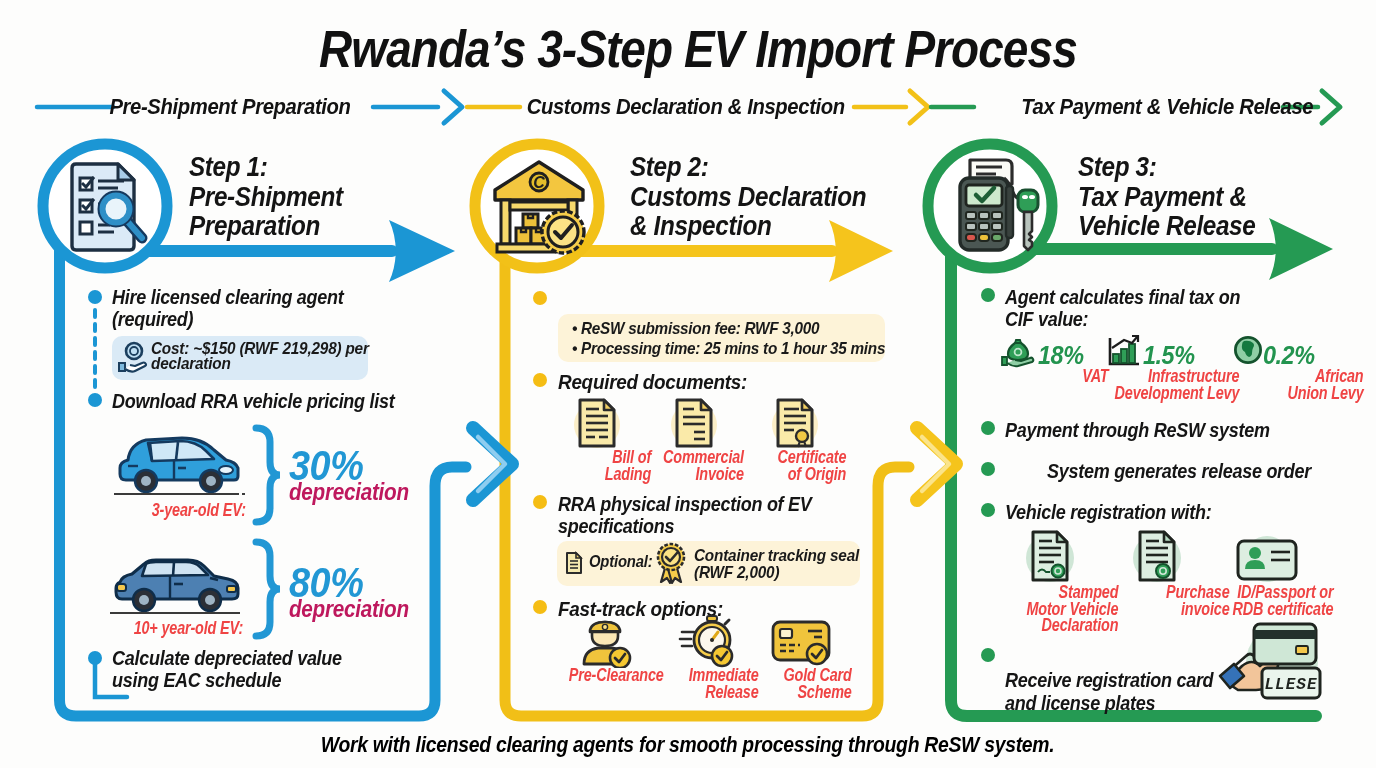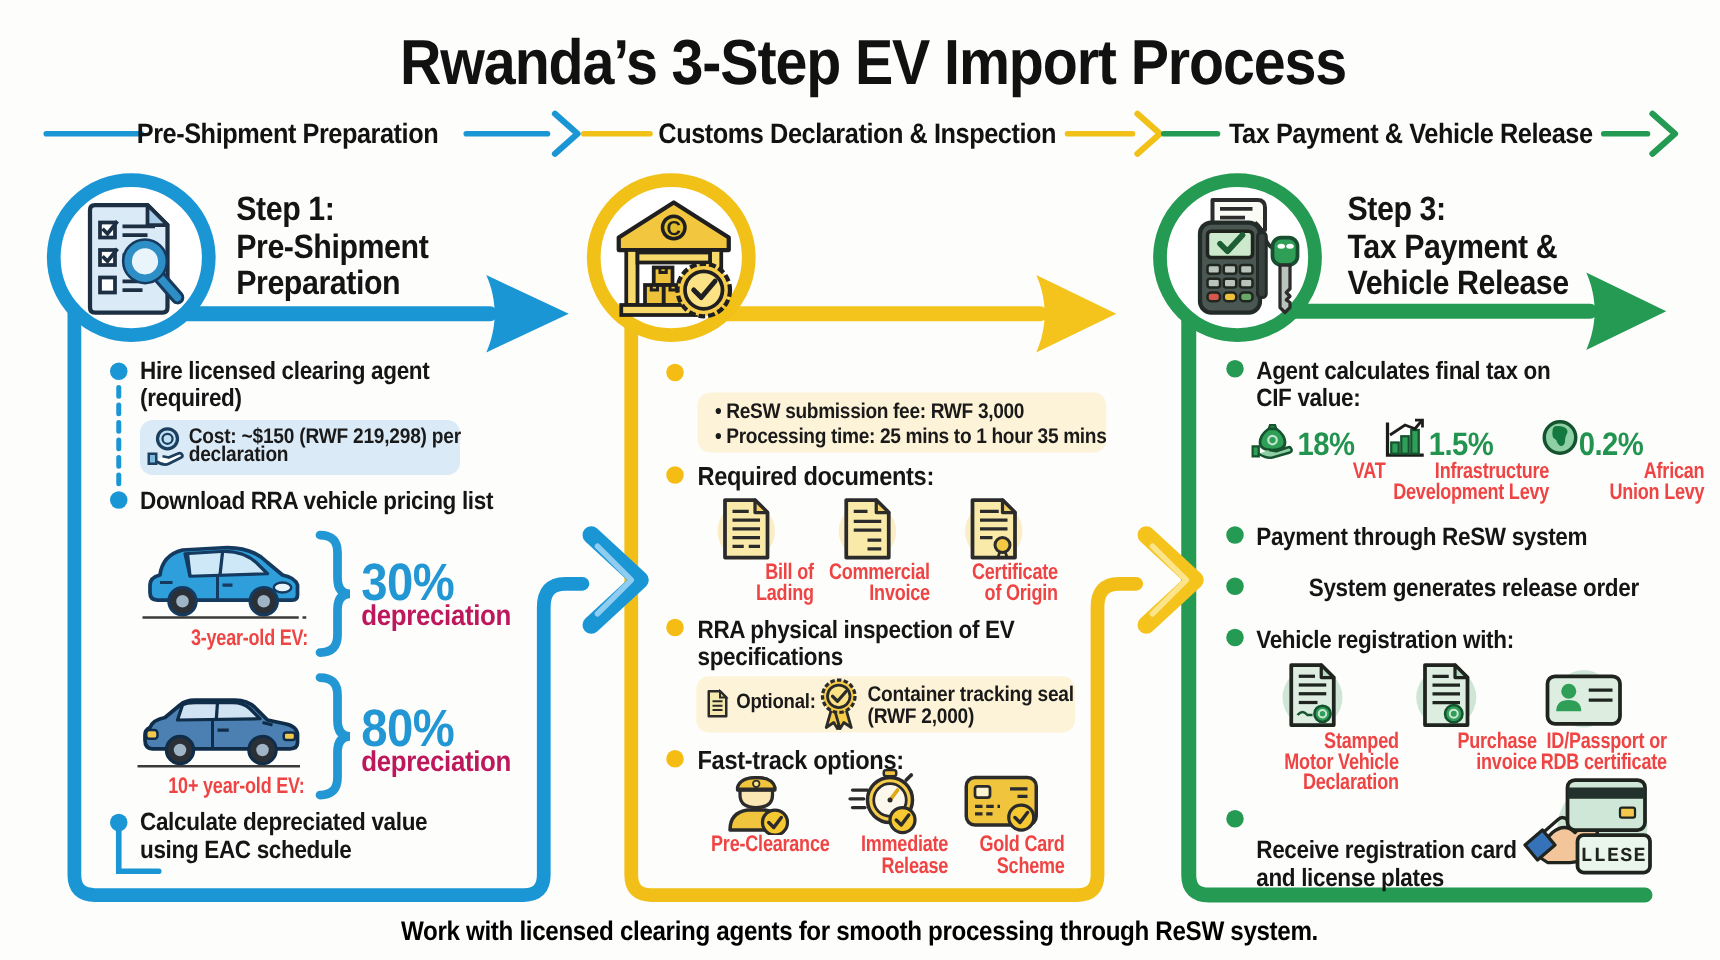--- a/index.html
+++ b/index.html
@@ -1,17 +1,17 @@
 <!DOCTYPE html>
 <html><head>
 <meta charset="utf-8">
 <style>
   html,body{margin:0;padding:0;background:#ffffff;}
   #canvas{position:relative;width:1376px;height:768px;background:#fdfdfc;overflow:hidden;
-          font-family:"Liberation Sans",sans-serif;font-weight:bold;color:#151515;}
+          font-family:"Liberation Sans",sans-serif;font-weight:bold;color:#151515;font-style:italic;}
   .abs{position:absolute;}
   .sx{display:inline-block;transform:scaleX(0.9);transform-origin:0 0;white-space:nowrap;}
   .sx8{display:inline-block;transform:scaleX(0.8);transform-origin:50% 0;white-space:nowrap;}
   .sxc{display:inline-block;transform:scaleX(0.9);transform-origin:50% 0;white-space:nowrap;}
   #title{left:10px;top:20px;width:1376px;text-align:center;font-size:51px;letter-spacing:-1px;color:#111;}
   .tl-label{top:94px;font-size:22.5px;letter-spacing:-0.4px;text-align:center;color:#121212;}
   .step-title{font-size:27px;line-height:29.5px;letter-spacing:-0.4px;color:#141414;}
   .b-text{font-size:20px;line-height:22px;letter-spacing:-0.3px;color:#151515;}
   .note-box{background:#daeaf6;border-radius:10px;}
   .note-box.yellow{background:#fdf3d8;}
@@ -84,21 +84,21 @@
       <circle cx="988" cy="428" r="7" fill="#259a53"></circle>
       <circle cx="988" cy="469" r="7" fill="#259a53"></circle>
       <circle cx="988" cy="510" r="7" fill="#259a53"></circle>
       <circle cx="988" cy="655" r="7" fill="#259a53"></circle>
     </g>
   </svg>
 
   <div id="title" class="abs"><span class="sxc">Rwanda’s 3-Step EV Import Process</span></div>
   <div class="abs tl-label" style="left:30px;width:400px;"><span class="sxc">Pre-Shipment Preparation</span></div>
   <div class="abs tl-label" style="left:486px;width:400px;"><span class="sxc">Customs Declaration &amp; Inspection</span></div>
-  <div class="abs tl-label" style="left:929px;width:400px;"><span class="sxc">Tax Payment &amp; Vehicle Release</span></div>
+  <div class="abs tl-label" style="left:929px;width:400px;text-align:right;"><span class="sxc">Tax Payment &amp; Vehicle Release</span></div>
 
   <svg class="abs" style="left:58px;top:158px" width="96" height="98" viewBox="0 0 96 98">
     <path d="M18,6 L60,6 L76,22 L76,88 Q76,92 72,92 L18,92 Q14,92 14,88 L14,10 Q14,6 18,6 Z" fill="#dbeaf7" stroke="#1d2f42" stroke-width="3.4" stroke-linejoin="round"></path>
     <path d="M60,6 L60,22 L76,22 Z" fill="#a9cde9" stroke="#1d2f42" stroke-width="3" stroke-linejoin="round"></path>
     <rect x="22" y="20" width="12" height="12" fill="#ffffff" stroke="#1d2f42" stroke-width="3"></rect>
     <path d="M24,25 L28,29 L36,19" fill="none" stroke="#1d2f42" stroke-width="3"></path>
     <line x1="40" y1="23" x2="66" y2="23" stroke="#1d2f42" stroke-width="3"></line>
     <line x1="40" y1="30" x2="60" y2="30" stroke="#1d2f42" stroke-width="3"></line>
     <rect x="22" y="42" width="12" height="12" fill="#ffffff" stroke="#1d2f42" stroke-width="3"></rect>
     <path d="M24,47 L28,51 L36,41" fill="none" stroke="#1d2f42" stroke-width="3"></path>
@@ -153,20 +153,23 @@
     <rect x="52" y="80" width="10" height="7" rx="3" fill="#6aa86a" stroke="#20261f" stroke-width="2"></rect>
     <rect x="78" y="36" width="20" height="22" rx="7" fill="#2f9e57" stroke="#194f30" stroke-width="3"></rect>
     <ellipse cx="85" cy="43" rx="3" ry="2" fill="#ffffff"></ellipse>
     <ellipse cx="92" cy="43" rx="3" ry="2" fill="#ffffff"></ellipse>
     <path d="M84,58 L84,92 L88,96 L92,92 L92,88 L89,86 L92,83 L89,80 L92,77 L92,58 Z" fill="#b9c4bd" stroke="#2c2c2c" stroke-width="2.6" stroke-linejoin="round"></path>
   </svg>
 
   <div class="abs step-title" style="left:189px;top:153px">
     <span class="sx"><span>Step 1:</span><br><span>Pre-Shipment</span><br><span>Preparation</span></span>
   </div>
+  <div class="abs step-title" style="left:630px;top:153px">
+    <span class="sx"><span>Step 2:</span><br><span>Customs Declaration</span><br><span>&amp; Inspection</span></span>
+  </div>
   <div class="abs step-title" style="left:1078px;top:153px">
     <span class="sx"><span>Step 3:</span><br><span>Tax Payment &amp;</span><br><span>Vehicle Release</span></span>
   </div>
 
   <div class="abs b-text" style="left:112px;top:286px">
     <span class="sx"><span>Hire licensed clearing agent</span><br><span>(required)</span></span>
   </div>
 
   <div class="abs note-box" style="left:112px;top:336px;width:256px;height:44px;"></div>
   <svg class="abs" style="left:117px;top:341px" width="32" height="34" viewBox="0 0 32 34">

